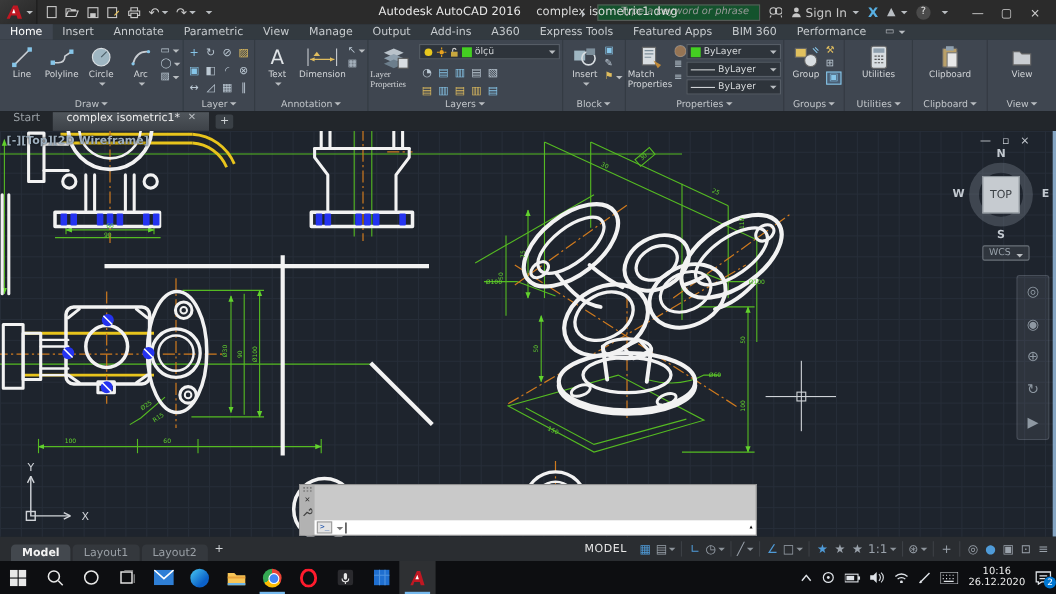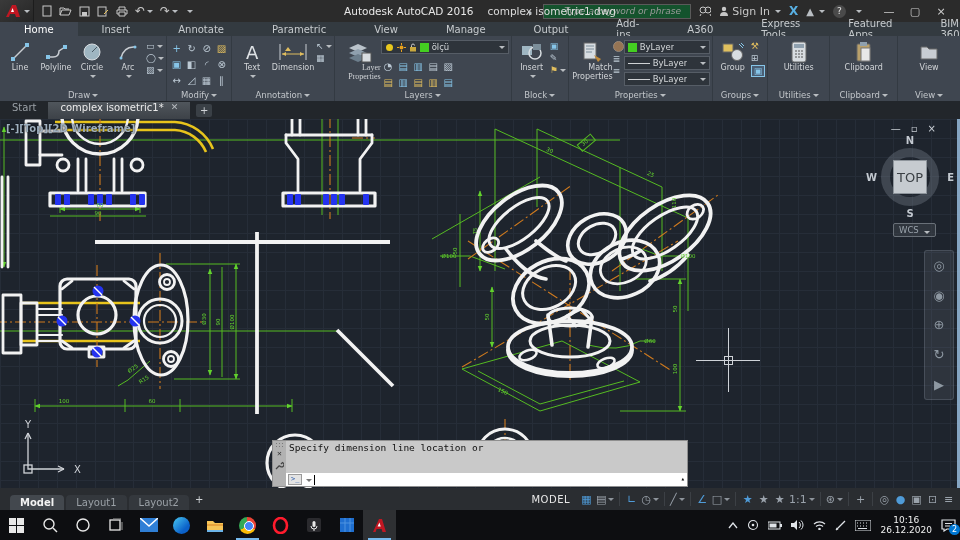--- a/index.html
+++ b/index.html
@@ -20,30 +20,30 @@
   .searchbox{width:148px;height:15px;background:#14532d;border:1px solid #5a5a5a;color:#9a9a9a;font-style:italic;font-size:9px;line-height:13px;padding:0 20px;overflow:hidden;white-space:nowrap;}
   .tbicon{color:#c7c7c7;font-size:11px;display:inline-flex;align-items:center;gap:3px;}
   .xchg{color:#58b0e3;font-weight:bold;font-size:12px;}
   .a360l{color:#b9bec3;font-size:10px;}
   .helpq{width:13px;height:13px;border-radius:50%;background:#4a4a4a;color:#e8e8e8;font-size:9px;display:inline-flex;align-items:center;justify-content:center;}
   .winbtns{display:flex;align-items:center;gap:0;margin-left:6px;}
   .winbtns span{width:26px;text-align:center;color:#cfcfcf;font-size:11px;}
   .dd{width:0;height:0;border:3px solid transparent;border-top-color:#b9bdc1;display:inline-block;margin-left:2px;position:relative;top:2px;}
   
   .menubar{position:absolute;left:0;top:22px;width:960px;height:14px;background:#333a40;display:flex;align-items:stretch;font-size:10px;color:#c7cbce;}
-  .mtab{padding:0 24px;display:flex;align-items:center;}
+  .mtab{padding:0 9px;display:flex;align-items:center;}
   .mtab.act{background:#3f4650;color:#fff;}
   .menubar .mico{display:flex;align-items:center;gap:2px;padding:0 8px;color:#b9bdc1;font-size:9px;}
   
   .ribbon{position:absolute;left:0;top:36px;width:960px;height:65px;background:#3f4650;display:flex;color:#c9cdd2;}
   .panel{position:relative;border-right:1px solid #333a42;height:65px;padding:2px 2px 13px 2px;display:flex;align-items:flex-start;}
   .plabel{position:absolute;left:0;right:0;bottom:1px;text-align:center;font-size:8.5px;color:#c2c6ca;white-space:nowrap;}
   .bigbtn{width:36px;display:flex;flex-direction:column;align-items:center;padding-top:2px;}
   .bigbtn .bi{height:24px;display:flex;align-items:center;justify-content:center;}
-  .bigbtn .bl2{font-size:8px;line-height:8.5px;text-align:right;color:#d2d5d8;}
+  .bigbtn .bl2{font-size:8px;line-height:8.5px;text-align:left;color:#d2d5d8;}
   .sgrid{display:grid;grid-template-columns:repeat(4,15px);grid-auto-rows:16px;align-items:center;justify-items:center;font-size:10px;margin-top:2px;color:#bcc9d4;}
   .scol{display:flex;flex-direction:column;justify-content:flex-start;gap:2px;font-size:9px;margin-top:3px;color:#bcc9d4;}
   .scol .si{display:flex;align-items:center;}
   .combo{height:14px;background:#2e343b;border:1px solid #565d66;display:flex;align-items:center;font-size:8.5px;color:#d5d8da;padding:0 3px;gap:3px;}
   .combo .sw{width:9px;height:9px;background:#44cf21;display:inline-block;}
   .combo .line{flex:0 0 22px;height:1px;background:#cfd2d5;}
   .combo .cv{white-space:nowrap;overflow:hidden;}
   .combo .dd{margin-left:auto;}
   .teal{color:#86c5e8;}
   .ygold{color:#e0bd5e;}
@@ -55,21 +55,21 @@
   .ftplus{width:16px;height:13px;background:#3a4046;color:#cfd3d6;border-radius:2px;margin-left:6px;display:flex;align-items:center;justify-content:center;font-size:10px;margin-bottom:2px;}
   
   .canvas{position:absolute;left:0;top:119px;width:960px;height:369px;background:#1e242d;overflow:hidden;
     background-image:linear-gradient(#262d38 1px,transparent 1px),linear-gradient(90deg,#262d38 1px,transparent 1px);
     background-size:19px 19px;}
   .canvas svg.cad{position:absolute;left:0;top:0;}
   .vplabel{position:absolute;left:6px;top:4px;color:#9fb0bf;font-size:10px;font-weight:bold;text-shadow:0 0 2px #000;}
   .vpbtns{position:absolute;right:24px;top:4px;color:#c9ced4;font-size:10px;display:flex;gap:10px;}
   .cube{position:absolute;left:878px;top:26px;width:64px;height:64px;}
   .cube .ring{position:absolute;inset:3px;border-radius:50%;border:9px solid rgba(125,135,145,.35);}
-  .cube .face{position:absolute;left:15px;top:15px;width:34px;height:34px;background:#c6cbd0;border:1px solid #8d949b;color:#3a3f44;font-size:13px;display:flex;align-items:center;justify-content:center;}
+  .cube .face{position:absolute;left:15px;top:15px;width:34px;height:34px;background:#c6cbd0;border:1px solid #8d949b;color:#3a3f44;font-size:10px;display:flex;align-items:center;justify-content:center;}
   .cube .cl{position:absolute;color:#c3c9d0;font-size:10px;font-weight:bold;}
   .cube .n{left:50%;top:-10px;transform:translateX(-50%);}
   .cube .s{left:50%;bottom:-10px;transform:translateX(-50%);}
   .cube .w{left:-12px;top:50%;transform:translateY(-50%);}
   .cube .e{right:-12px;top:50%;transform:translateY(-50%);}
   .wcsbtn{position:absolute;left:893px;top:104px;padding:1px 5px;border:1px solid #697078;border-radius:2px;background:rgba(62,68,75,.55);color:#9aa3ac;font-size:8.5px;display:flex;align-items:flex-end;gap:3px;}
   .navbar{position:absolute;left:924px;top:131px;width:30px;height:150px;background:rgba(128,138,148,.16);border:1px solid rgba(150,160,170,.25);border-radius:3px;display:flex;flex-direction:column;align-items:center;justify-content:space-around;color:#8e98a2;font-size:13px;}
   .bluestrip{position:absolute;right:0;top:0;width:3px;height:369px;background:#9fc6e8;opacity:.8;}
   .crosshair .chh{position:absolute;left:696px;top:241px;width:64px;height:1px;background:#cfd3d8;}
   .crosshair .chv{position:absolute;left:728px;top:209px;width:1px;height:64px;background:#cfd3d8;}
@@ -274,21 +274,21 @@
         <span class="ygold">▨</span>
         <span class="teal">▣</span>
         <span>◧</span>
         <span>◜</span>
         <span>⊗</span>
         <span>↔</span>
         <span>◿</span>
         <span>▦</span>
         <span>∥</span>
       </div>
-      <div class="plabel"><span>Modify</span><span class="dd"></span></div>
+      <div class="plabel"><span>Layer</span><span class="dd"></span></div>
     </div>
 
     <div class="panel">
       <div class="bigbtn">
         <span class="bi" style="font-size:18px;color:#dfe3e6;">A</span>
         <span class="bl2">Text</span>
         <span class="dd"></span>
       </div>
       <div class="bigbtn" style="width:46px;">
         <span class="bi">
@@ -758,21 +758,20 @@
     <div class="cmdwin">
       <div class="cmdgutter">
         <div class="grip"></div>
         <span class="cx">✕</span>
         <svg width="9" height="9">
             <path d="M1,8 L4.5,4.5 M4.5,4.5 a2.3,2.3 0 1 0 3,-3 l-1.6,1.6" stroke="#444" fill="none" stroke-width="1.2"></path>
           </svg>
       </div>
       <div class="cmdbody">
         <div id="cmd-lines">
-            <div>Specify dimension line location or</div>
           </div>
         <div class="cmdinput">
           <span class="cmdchip">&gt;_</span>
           <span class="dd" style="border-top-color:#777;"></span>
           <span class="cmdcaret"></span>
           <span class="cmdtri">▴</span>
         </div>
       </div>
     </div>
   </div>

